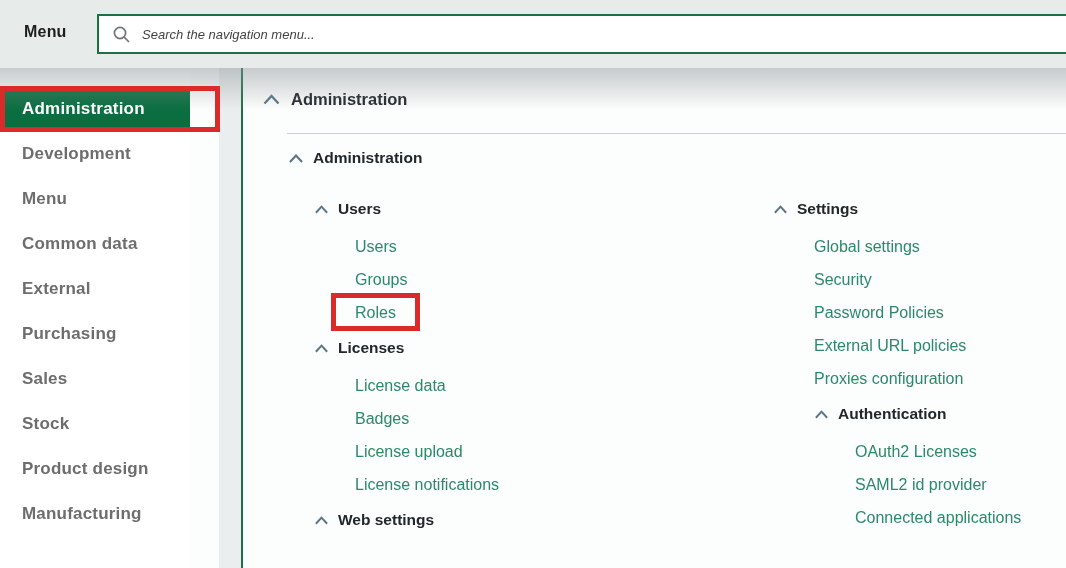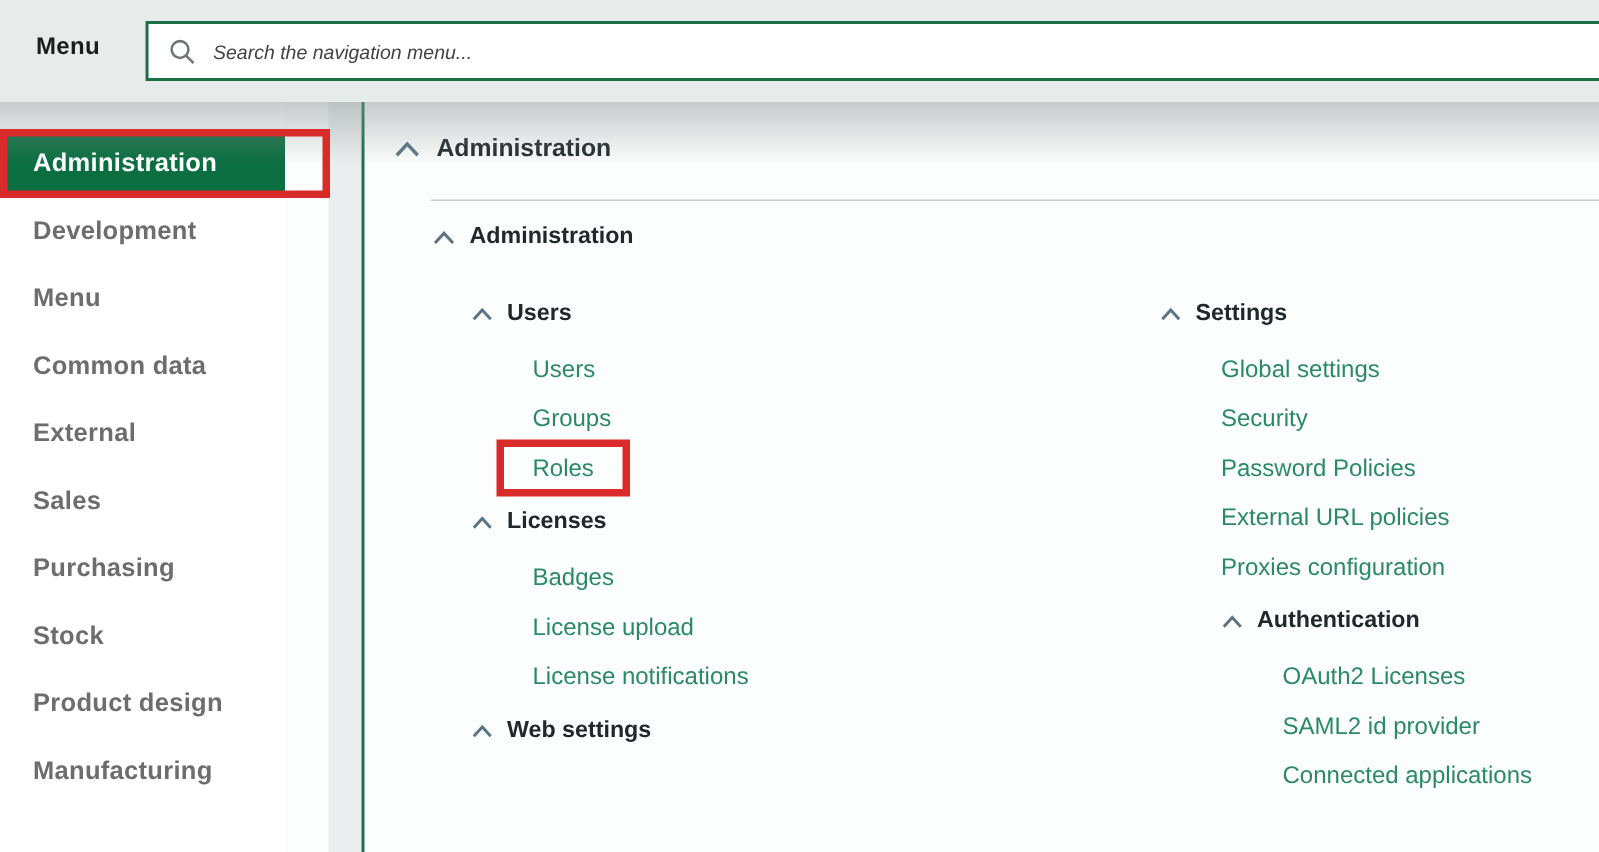--- a/index.html
+++ b/index.html
@@ -70,22 +70,22 @@
 </div>
 <div class="under-shadow"></div>
 
 <div class="sidebar">
   <div class="side-list">
     <div class="side-item selected">Administration</div>
     <div class="side-item">Development</div>
     <div class="side-item">Menu</div>
     <div class="side-item">Common data</div>
     <div class="side-item">External</div>
+    <div class="side-item">Purchasing</div>
     <div class="side-item">Sales</div>
-    <div class="side-item">Purchasing</div>
     <div class="side-item">Stock</div>
     <div class="side-item">Product design</div>
     <div class="side-item">Manufacturing</div>
   </div>
 </div>
 <div class="scroll-strip"></div>
 <div class="vline"></div>
 
 <div class="content">
 
@@ -128,20 +128,21 @@
     <div class="group">
       <div class="group-header">
         <span class="chev">
           <svg width="15" height="11" viewBox="0 0 16 11">
               <polyline points="2,9 8,2.5 14,9" fill="none" stroke="#5a7585" stroke-width="2.1"></polyline>
             </svg>
         </span>
         <span>Licenses</span>
       </div>
       <div class="group-links">
+        <a class="tree-link">License data</a>
         <a class="tree-link">Badges</a>
         <a class="tree-link">License upload</a>
         <a class="tree-link">License notifications</a>
       </div>
     </div>
     <div class="group">
       <div class="group-header">
         <span class="chev">
           <svg width="15" height="11" viewBox="0 0 16 11">
               <polyline points="2,9 8,2.5 14,9" fill="none" stroke="#5a7585" stroke-width="2.1"></polyline>

